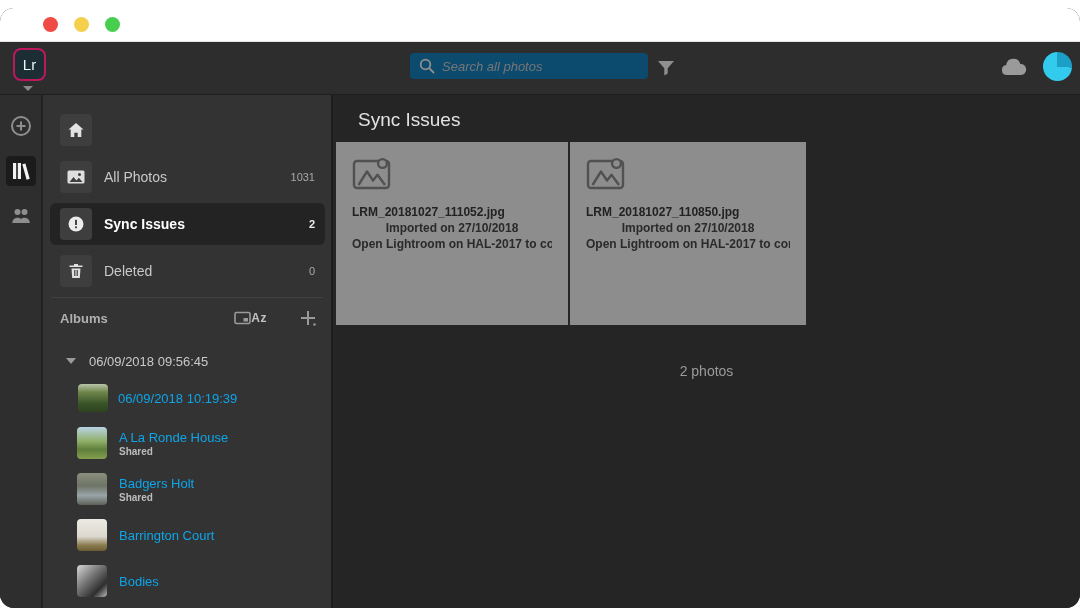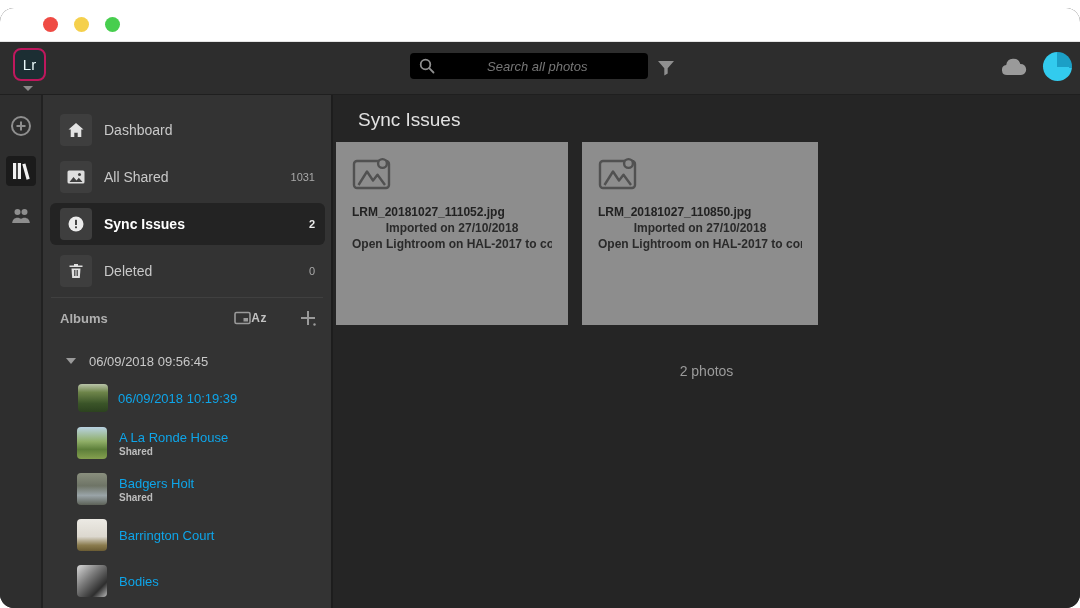--- a/index.html
+++ b/index.html
@@ -11,21 +11,21 @@
   .titlebar { height:34px; background:#ffffff; border-bottom:1px solid #e4e4e4; display:flex; align-items:center; padding-left:43px; }
   .dot { width:15px; height:15px; border-radius:50%; margin-right:16px; }
   .dot-red { background:#ef4b44; }
   .dot-yellow { background:#f5d04c; }
   .dot-green { background:#47ce4e; }
 
   
   .topbar { position:relative; height:53px; background:#2d2d2d; border-bottom:1px solid #1f1f1f; }
   .lr-logo { position:absolute; left:13px; top:6px; width:33px; height:33px; background:#1c2e33; border:2px solid #be185d; border-radius:8px; color:#e9f8f9; font-size:15px; display:flex; align-items:center; justify-content:center; }
   .lr-chevron { position:absolute; left:23px; top:44px; width:0; height:0; border-left:5px solid transparent; border-right:5px solid transparent; border-top:5px solid #8a8a8a; }
-  .search { position:absolute; left:410px; top:11px; width:238px; height:26px; background:#000000; border-radius:4px; display:flex; align-items:center; padding:0 8px;gap:45px; }
+  .search { position:absolute; left:410px; top:11px; width:238px; height:26px; background:#0c4a6e; border-radius:4px; display:flex; align-items:center; padding:0 8px; }
   .search input { flex:1; background:transparent; border:none; outline:none; color:#c0c0c0; font-size:13px; font-style:italic; font-family:"Liberation Sans", sans-serif; }
   .search input::placeholder { color:#777777; opacity:1; }
   .filter-btn { position:absolute; left:655px; top:15px; width:22px; height:22px; }
   .cloud-btn { position:absolute; left:999px; top:14px; width:28px; height:24px; }
   .avatar { position:absolute; left:1043px; top:10px; width:29px; height:29px; border-radius:50%; background:conic-gradient(from 0deg, #1b9fc6 0deg 95deg, #32cbee 95deg 360deg); }
 
   
   .content { display:flex; height:513px; }
 
   .rail { width:43px; background:#2e2e2e; border-right:2px solid #212121; display:flex; flex-direction:column; align-items:center; padding-top:16px; }
@@ -59,21 +59,21 @@
   .album-text .album-badge { font-size:10px; font-weight:bold; color:#bdbdbd; margin-top:1px; }
   .t1 { background:linear-gradient(180deg,#b9c4a8 0%,#6d8449 30%,#3a5428 70%,#2c421f 100%); }
   .t2 { background:linear-gradient(180deg,#b9d2e2 0%,#8fae67 45%,#5d7f3a 70%,#85a04f 100%); }
   .t3 { background:linear-gradient(180deg,#8a8f7e 0%,#6e7466 40%,#9aa4a8 70%,#5d6258 100%); }
   .t4 { background:linear-gradient(180deg,#eceae4 0%,#dcd8cf 55%,#8a7b4e 82%,#6b5c33 100%); }
   .t5 { background:linear-gradient(135deg,#d8d8d8 0%,#7a7a7a 40%,#2e2e2e 75%,#bcbcbc 100%); }
 
   
   .main { flex:1; background:#252525; position:relative; overflow:hidden; }
   .main-title { margin:14px 0 0 25px; font-size:19px; color:#e2e2e2; }
-  .cards { display:flex; gap:14px; margin:11px 0 0 3px; }
+  .cards { display:flex; gap:2px; margin:11px 0 0 3px; }
   .card { height:183px; background:#8d8d8d; padding:14px 16px; }
   .card.c1 { width:232px; }
   .card.c2 { width:236px; }
   .card-filename { margin-top:10px; font-size:12px; font-weight:bold; color:#222222; line-height:16px; white-space:nowrap; overflow:hidden; }
   .card-line { font-size:12px; font-weight:bold; color:#2a2a2a; line-height:16px; white-space:nowrap; overflow:hidden;text-align:center; }
   .photos-count { margin-top:38px; text-align:center; font-size:14px; color:#9b9b9b; }
 </style>
 </head>
 <body>
 
@@ -138,32 +138,31 @@
     </div>
 
     <div class="sidebar">
 
       <div class="nav-item">
         <span class="icon-sq">
           <svg width="20" height="20" viewBox="0 0 20 20">
               <path d="M10 3l7.5 6.5h-2.2V17h-3.6v-4.2H8.3V17H4.7V9.5H2.5z" fill="#e3e3e3"></path>
             </svg>
         </span>
-        <span class="nav-label">Dashboard</span>
       </div>
 
       <div class="nav-item">
         <span class="icon-sq">
           <svg width="22" height="22" viewBox="0 0 22 22">
             <rect x="2.5" y="4.5" width="17" height="13" rx="1.5" fill="#dedede"></rect>
             <circle cx="14.5" cy="8.5" r="1.5" fill="#3e3e3e"></circle>
             <path d="M4.5 16l4-5 3 3.5 2.3-2.7 3.7 4.2z" fill="#3e3e3e"></path>
           </svg>
         </span>
-        <span class="nav-label">All Shared</span>
+        <span class="nav-label">All Photos</span>
         <span class="nav-count">1031</span>
       </div>
 
       <div class="nav-item selected">
         <span class="icon-sq">
           <svg width="20" height="20" viewBox="0 0 20 20">
             <circle cx="10" cy="10" r="7.5" fill="#ececec"></circle>
             <rect x="9.1" y="5.8" width="1.8" height="5.2" fill="#333333"></rect>
             <rect x="9.1" y="12.4" width="1.8" height="1.8" fill="#333333"></rect>
           </svg>

